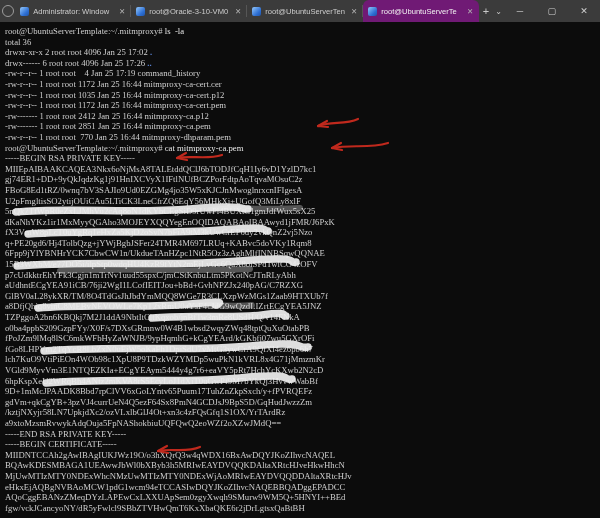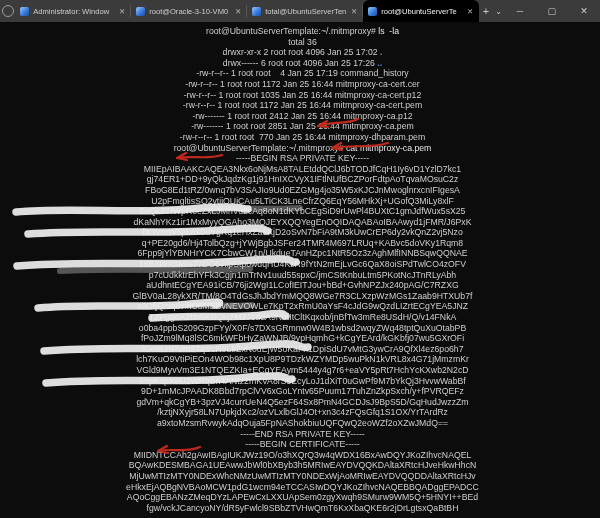--- a/index.html
+++ b/index.html
@@ -9,32 +9,32 @@
   .titlebar{display:flex;align-items:stretch;height:22px;background:#3b3b3b;}
   .menu-circle{width:22px;display:flex;align-items:center;justify-content:center;}
   .menu-circle .ring{width:10px;height:10px;border:1.5px solid #9c9c9c;border-radius:50%;}
   .tabs{display:flex;align-items:stretch;}
   .tab{display:flex;align-items:center;width:106px;padding:0 5px;gap:4px;position:relative;cursor:default;}
   .tab .sep{position:absolute;right:0;top:5px;height:12px;width:1px;background:#565656;}
   .tab-icon{flex:0 0 auto;width:9px;height:9px;border-radius:2px;
             background:linear-gradient(135deg,#7db4f2 15%,#2d6fd4 65%,#1f54a8 100%);}
   .tab-label{flex:1 1 auto;font-size:7.6px;color:#cdcdcd;white-space:nowrap;overflow:hidden;}
   .tab-close{flex:0 0 auto;font-size:7.5px;color:#b5b5b5;padding:0 1px;}
-  .tab.active{background:#000000;border-radius:6px 6px 0 0;}
+  .tab.active{background:#701a75;border-radius:6px 6px 0 0;}
   .tab.active .tab-label{color:#f2f2f2;}
   .tabbar-btn{display:flex;align-items:center;justify-content:center;width:20px;color:#c9c9c9;
               font-size:11px;}
   .tabbar-btn.small{font-size:8px;width:16px;}
   .titlebar-spacer{flex:1 1 auto;}
   .win-controls{display:flex;align-items:center;}
   .win-btn{width:32px;text-align:center;color:#cfcfcf;font-size:9px;line-height:22px;}
   
   .terminal{position:absolute;left:0;top:22px;right:0;bottom:0;padding:4px 0 0 5px;
-            font-family:Liberation Sans, sans-serif;font-size:8.7px;line-height:10.6px;
-            color:#cfcfcf;white-space:pre;text-align:center;}
+            font-family:Liberation Serif, serif;font-size:8.7px;line-height:10.6px;
+            color:#cfcfcf;white-space:pre;}
   .term-line{height:10.6px;}
   .seg-p{color:#cfcfcf;}
   .seg-c{color:#e8e8e8;}
   .seg-d{color:#5c85d6;font-weight:bold;}
   
   .overlay{position:absolute;left:0;top:0;pointer-events:none;}
   .scribble{stroke:var(--redact-color,#eeeeee);stroke-width:7.5;fill:none;stroke-linecap:round;opacity:.93;}
   .scribble.faint{opacity:.32;stroke-width:6;}
   .arrow{stroke:var(--arrow-color,#c0291d);stroke-width:2.2;fill:none;stroke-linecap:round;}
 </style>
@@ -55,21 +55,21 @@
         <span class="sep"></span>
       </div>
       <div class="tab">
         <span class="tab-icon"></span>
         <span class="tab-label">root@Oracle-3-10-VM0</span>
         <span class="tab-close">✕</span>
         <span class="sep"></span>
       </div>
       <div class="tab">
         <span class="tab-icon"></span>
-        <span class="tab-label">total@UbuntuServerTen</span>
+        <span class="tab-label">root@UbuntuServerTen</span>
         <span class="tab-close">✕</span>
         <span class="sep"></span>
       </div>
       <div class="tab active">
         <span class="tab-icon"></span>
         <span class="tab-label">root@UbuntuServerTe</span>
         <span class="tab-close">✕</span>
       </div>
     </div>
     <div class="tabbar-btn">+</div>

